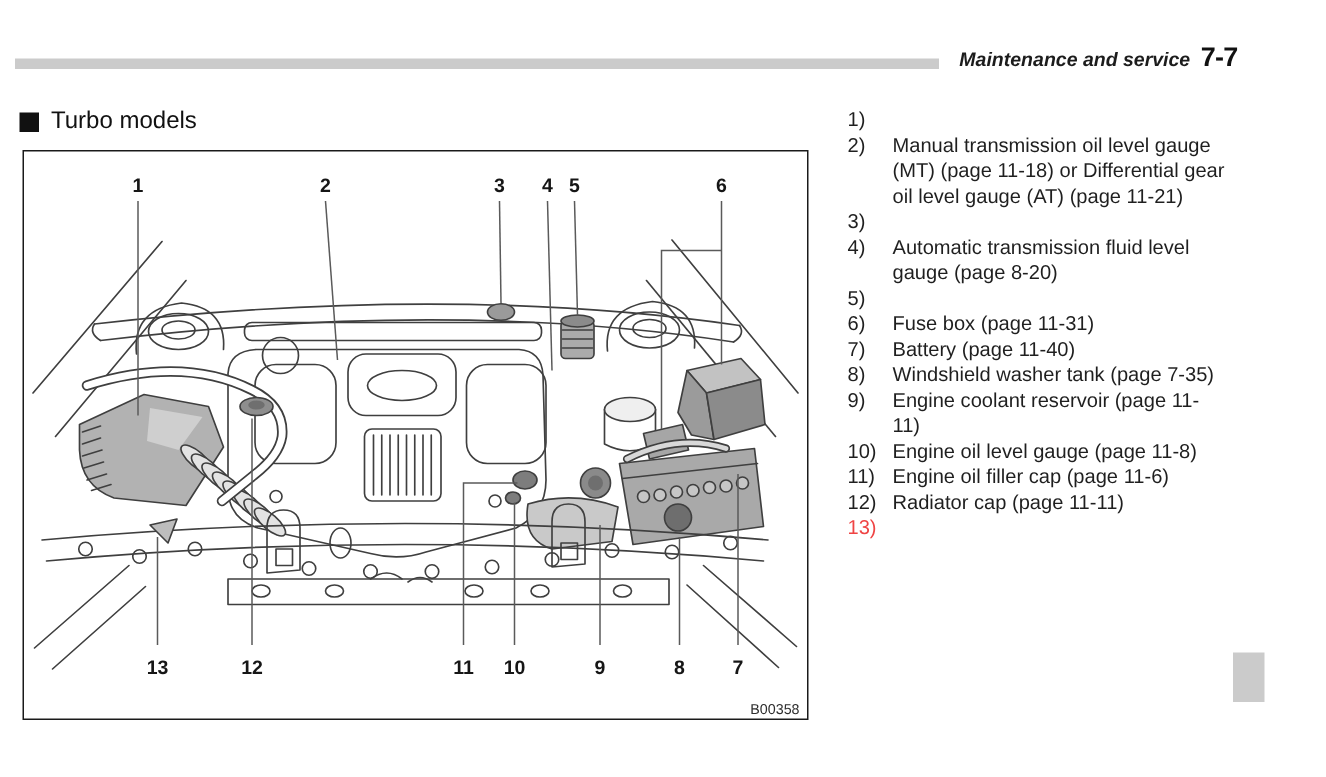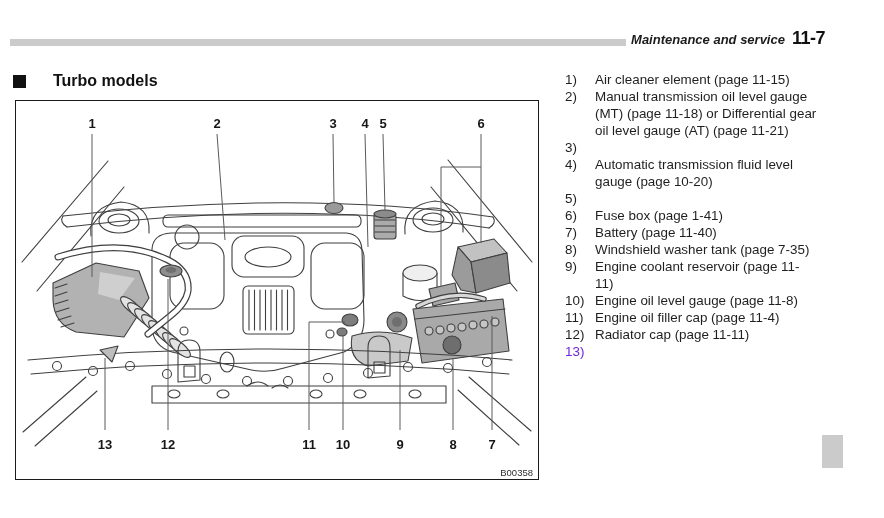--- a/index.html
+++ b/index.html
@@ -9,45 +9,45 @@
   
   .top-rule{position:absolute;left:10px;top:39px;width:616px;height:7px;background:#cbcbcb;}
   .header{position:absolute;left:420px;top:28px;width:405px;display:flex;
           justify-content:flex-end;align-items:baseline;gap:7px;white-space:nowrap;}
   .header .section{font-style:italic;font-weight:bold;font-size:13px;color:#1c1c1c;}
   .header .pageno{font-weight:bold;font-size:18px;letter-spacing:-0.5px;color:#111;}
 
   
   .heading{position:absolute;left:13px;top:72px;display:flex;align-items:center;gap:8px;}
   .heading .sq{width:13px;height:13px;background:#111;display:inline-block;}
-  .heading .txt{font-weight:bold;font-size:16px;color:#111;margin-left:19px;}
+  .heading .txt{font-weight:normal;font-size:16px;color:#111;}
 
   
   .figure-box{position:absolute;left:15px;top:100px;width:522px;height:378px;
               border:1.2px solid #1a1a1a;background:#fff;}
   .callout-num{font-family:"Liberation Sans",sans-serif;font-weight:bold;font-size:13px;fill:#161616;}
   .fig-code{font-family:"Liberation Sans",sans-serif;font-size:9.5px;fill:#2e2e2e;}
 
   
   .legend{position:absolute;left:565px;top:71px;width:288px;font-size:13.4px;line-height:17px;color:#1f1f1f;}
   .legend-item{display:flex;}
   .legend-item .num{width:30px;flex:0 0 30px;}
   .legend-item .txt{white-space:pre-line;}
-  .legend-item.muted{color:#6d28d9;}
+  .legend-item.muted{color:#ef4444;}
 
   
   .edge-tab{position:absolute;left:822px;top:435px;width:21px;height:33px;background:#cbcbcb;}
 </style>
 </head>
 <body>
 
 <div class="top-rule"></div>
 <div class="header">
   <span class="section">Maintenance and service</span>
-  <span class="pageno">11-7</span>
+  <span class="pageno">7-7</span>
 </div>
 
 <div class="heading">
   <span class="sq"></span>
   <span class="txt">Turbo models</span>
 </div>
 
 <div class="figure-box">
 <svg width="522" height="378" viewBox="16 101 522 378">
   <g stroke="#3f3f3f" fill="none" stroke-width="1.1" stroke-linecap="round" stroke-linejoin="round">
@@ -221,63 +221,62 @@
     <text x="453" y="449">8</text>
     <text x="492" y="449">7</text>
   </g>
   <text class="fig-code" x="533" y="476" text-anchor="end">B00358</text>
 </svg>
 </div>
 
 <div class="legend">
   <div class="legend-item">
       <span class="num">1)</span>
-      <span class="txt">Air cleaner element (page 11-15)</span>
     </div>
   <div class="legend-item">
       <span class="num">2)</span>
       <span class="txt">Manual transmission oil level gauge
 (MT) (page 11-18) or Differential gear
 oil level gauge (AT) (page 11-21)</span>
     </div>
   <div class="legend-item">
       <span class="num">3)</span>
     </div>
   <div class="legend-item">
       <span class="num">4)</span>
       <span class="txt">Automatic transmission fluid level
-gauge (page 10-20)</span>
+gauge (page 8-20)</span>
     </div>
   <div class="legend-item">
       <span class="num">5)</span>
     </div>
   <div class="legend-item">
       <span class="num">6)</span>
-      <span class="txt">Fuse box (page 1-41)</span>
+      <span class="txt">Fuse box (page 11-31)</span>
     </div>
   <div class="legend-item">
       <span class="num">7)</span>
       <span class="txt">Battery (page 11-40)</span>
     </div>
   <div class="legend-item">
       <span class="num">8)</span>
       <span class="txt">Windshield washer tank (page 7-35)</span>
     </div>
   <div class="legend-item">
       <span class="num">9)</span>
       <span class="txt">Engine coolant reservoir (page 11-
 11)</span>
     </div>
   <div class="legend-item">
       <span class="num">10)</span>
       <span class="txt">Engine oil level gauge (page 11-8)</span>
     </div>
   <div class="legend-item">
       <span class="num">11)</span>
-      <span class="txt">Engine oil filler cap (page 11-4)</span>
+      <span class="txt">Engine oil filler cap (page 11-6)</span>
     </div>
   <div class="legend-item">
       <span class="num">12)</span>
       <span class="txt">Radiator cap (page 11-11)</span>
     </div>
   <div class="legend-item muted">
       <span class="num">13)</span>
     </div>
 </div>
 

